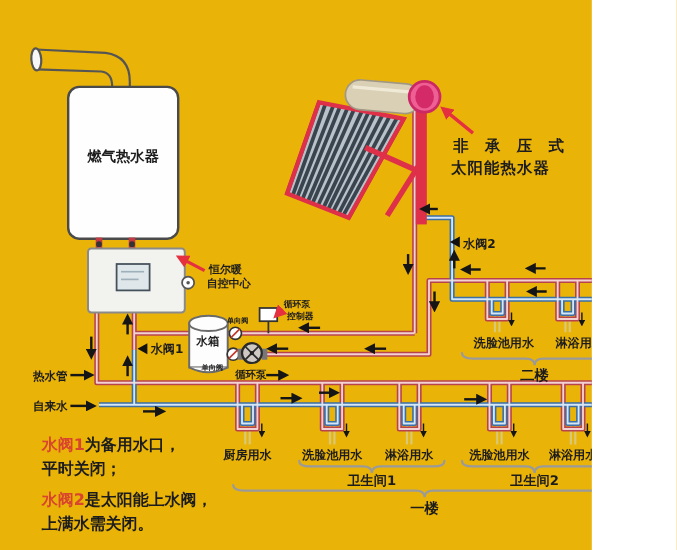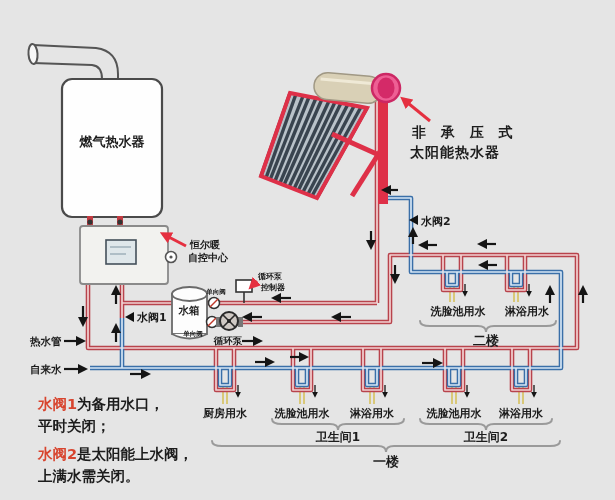--- a/index.html
+++ b/index.html
@@ -1,16 +1,16 @@
 <!DOCTYPE html>
 <html><head>
 <meta charset="utf-8">
 <style>
   html,body{margin:0;padding:0;background:#ffffff;}
-  .stage{position:relative;width:615px;height:500px;background:#e5e5e5;overflow:hidden;
+  .stage{position:relative;width:538px;height:500px;background:#eab308;overflow:hidden;
          font-family:"DejaVu Sans",sans-serif;}
   svg text{font-family:"DejaVu Sans",sans-serif;font-weight:bold;fill:#1c1c1c;}
   .pout{fill:none;stroke-width:4.6;stroke-linejoin:round;}
   .pin{fill:none;stroke-width:1.7;stroke-linejoin:round;}
   .tapline{fill:none;stroke-width:2;}
   .flow{stroke:#151515;stroke-width:2.2;fill:none;}
   .tinyflow{stroke:#151515;stroke-width:1.3;fill:none;}
   .redarrow{stroke-width:3;fill:none;}
   .bracket{stroke:#9a9a9a;stroke-width:2;fill:none;stroke-linecap:round;}
   .outline{stroke:#555;stroke-width:2;fill:none;}

